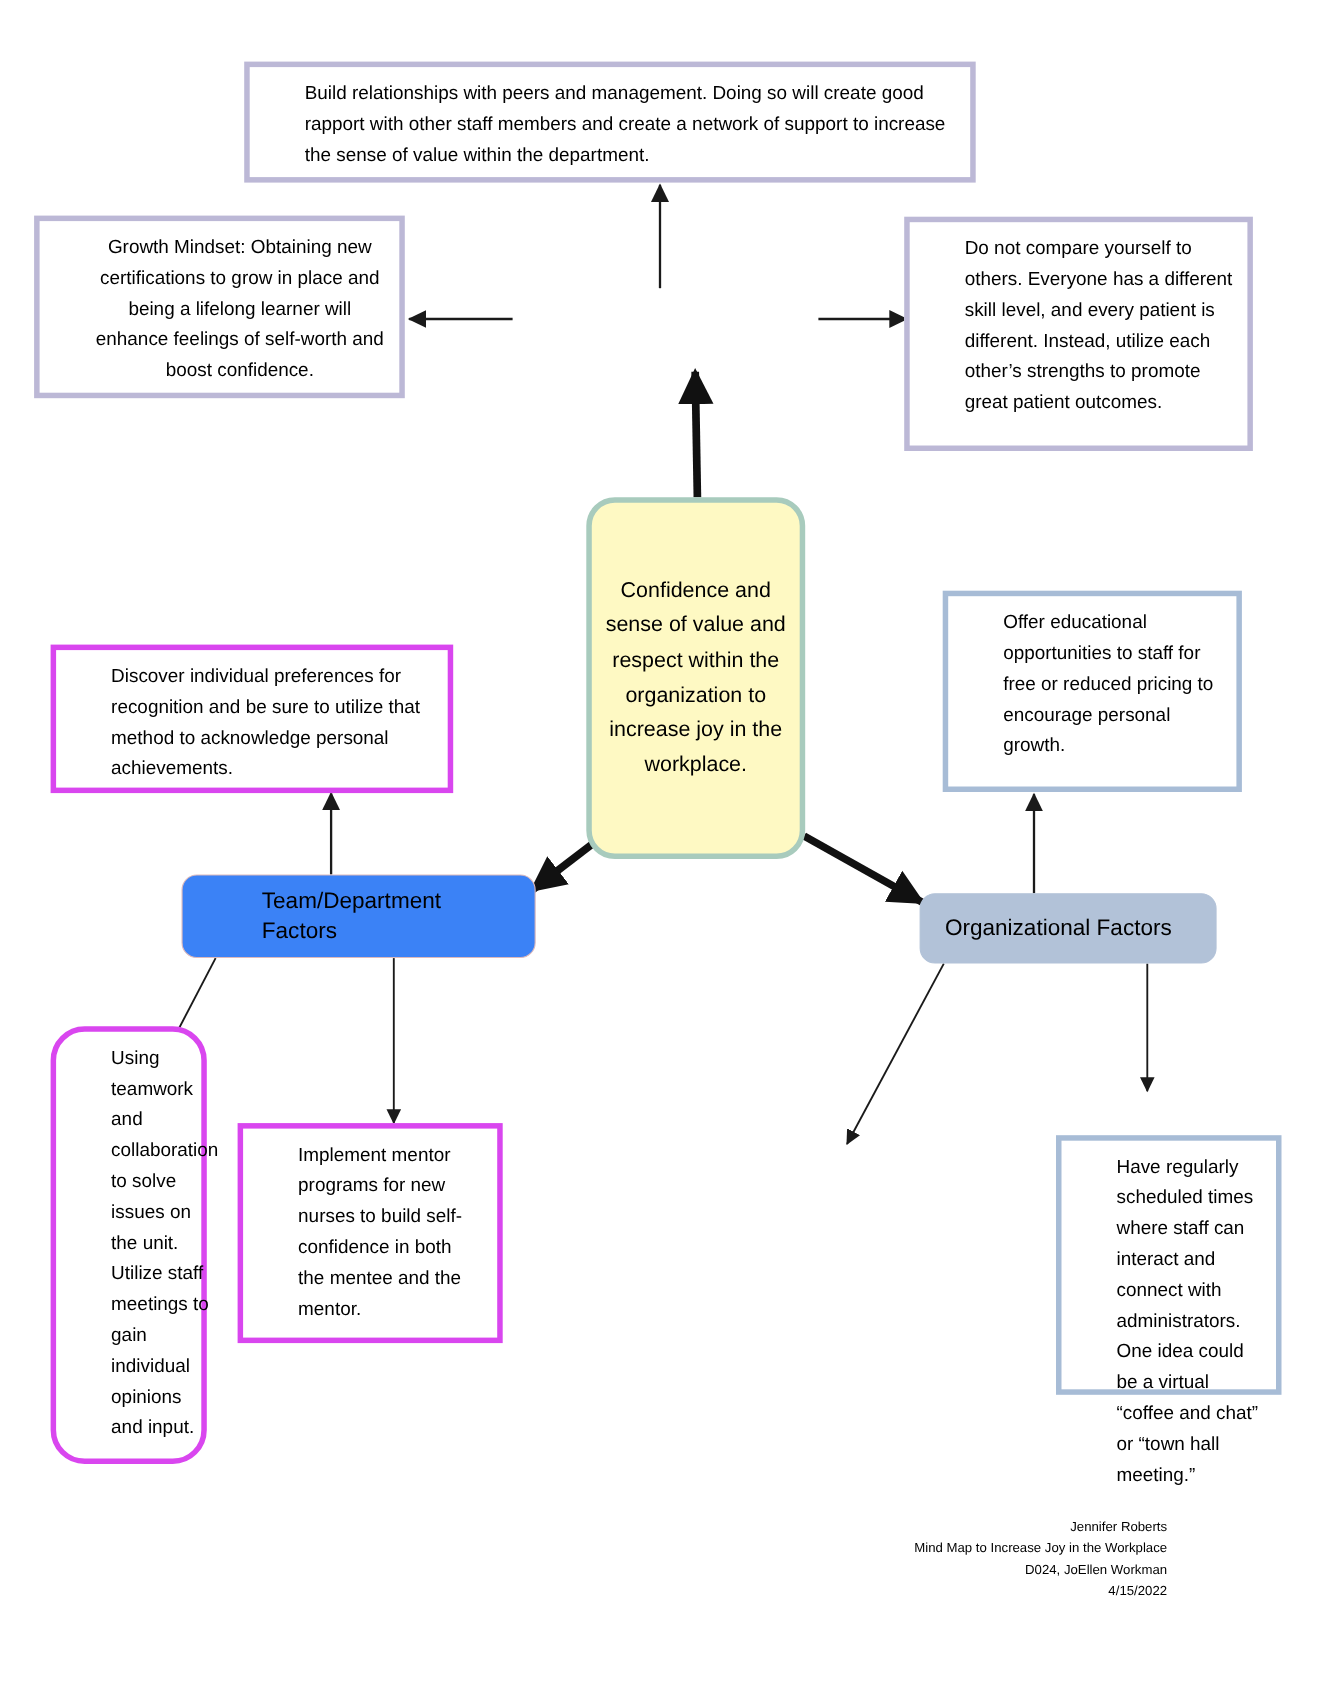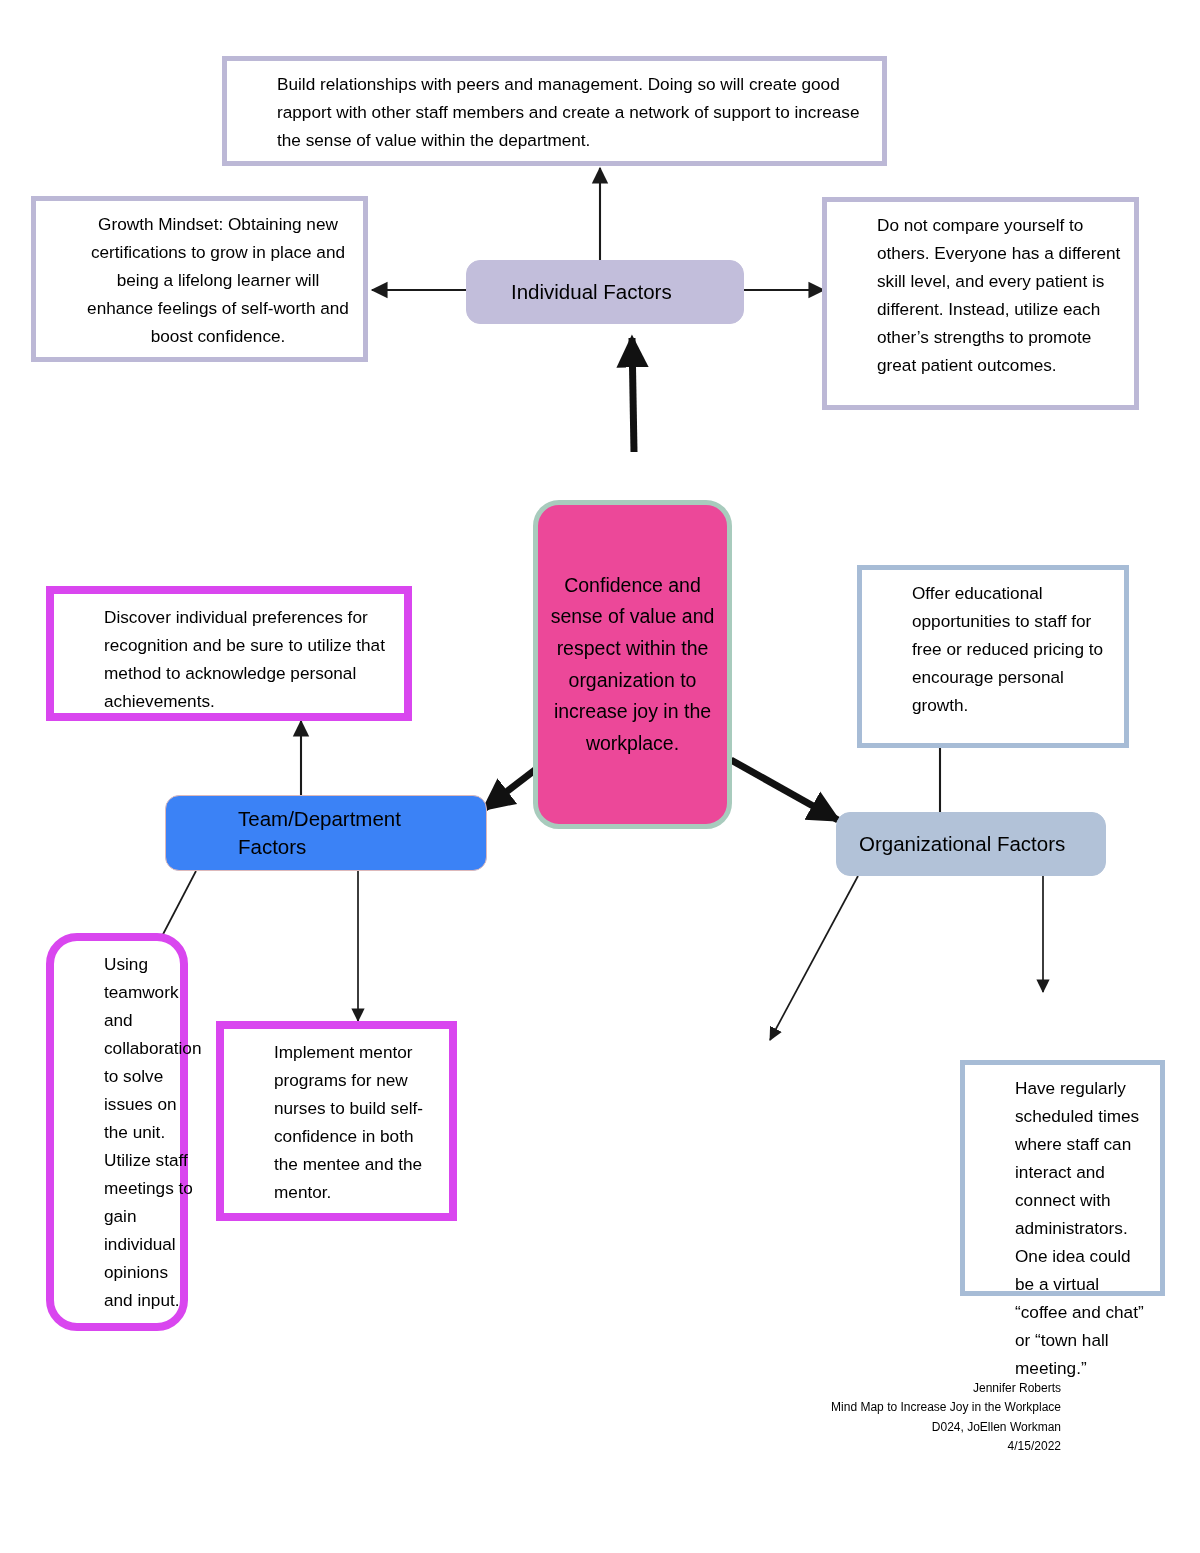--- a/index.html
+++ b/index.html
@@ -50,41 +50,40 @@
     border: 1px solid #ddb9bb;
     padding-left: 72px;
   }
   .hub-org {
     background: #b2c2d8;
     border: 1px solid #b2c2d8;
     padding-left: 22px;
   }
   
   .center-node {
-    background: #ec4899;
+    background: #fef9c3;
     border: 5px solid #a8cbbd;
     border-radius: 26px;
     text-align: center;
     justify-content: center;
     font-size: 19.5px;
     line-height: 1.62;
     padding: 8px 12px;
-    margin-top: 48px;
   }
   
   .leaf {
     background: #ffffff;
     align-items: flex-start;
     font-size: 17.2px;
     line-height: 1.63;
     padding-left: 36px;
   }
   .leaf-purple { border: 5px solid #bcb8d6; }
-  .leaf-pink   { border: 8px solid #d946ef; }
-  .leaf-blue   { border: 5px solid #a7bcd6; margin-top: 28px; }
+  .leaf-pink   { border: 5px solid #d946ef; }
+  .leaf-blue   { border: 5px solid #a7bcd6; }
   .leaf-inner {
     padding: 9px 13px 9px 14px;
     width: 100%;
   }
   .leaf-center-text { text-align: center; }
   
   .footer {
     position: absolute;
     right: 139px;
     top: 1379px;
@@ -140,23 +139,20 @@
   </div>
 
   <div class="node leaf leaf-purple" style="left:31px; top:196px; width:337px; height:166px;">
     <div class="leaf-inner leaf-center-text">Growth Mindset: Obtaining new certifications to grow in place and being a lifelong learner will enhance feelings of self-worth and boost confidence.</div>
   </div>
 
   <div class="node leaf leaf-purple" style="left:822px; top:197px; width:317px; height:213px;">
     <div class="leaf-inner">Do not compare yourself to others. Everyone has a different skill level, and every patient is different. Instead, utilize each other’s strengths to promote great patient outcomes.</div>
   </div>
 
-  <div class="node hub hub-individual" style="left:466px; top:260px; width:278px; height:64px;">
-    <span>Individual Factors</span>
-  </div>
 
   <div class="node center-node" style="left:533px; top:452px; width:199px; height:329px;">
     <span>Confidence and sense of value and respect within the organization to increase joy in the workplace.</span>
   </div>
 
   <div class="node leaf leaf-pink" style="left:46px; top:586px; width:366px; height:135px;">
     <div class="leaf-inner">Discover individual preferences for recognition and be sure to utilize that method to acknowledge personal achievements.</div>
   </div>
 
   <div class="node leaf leaf-blue" style="left:857px; top:537px; width:272px; height:183px;">

